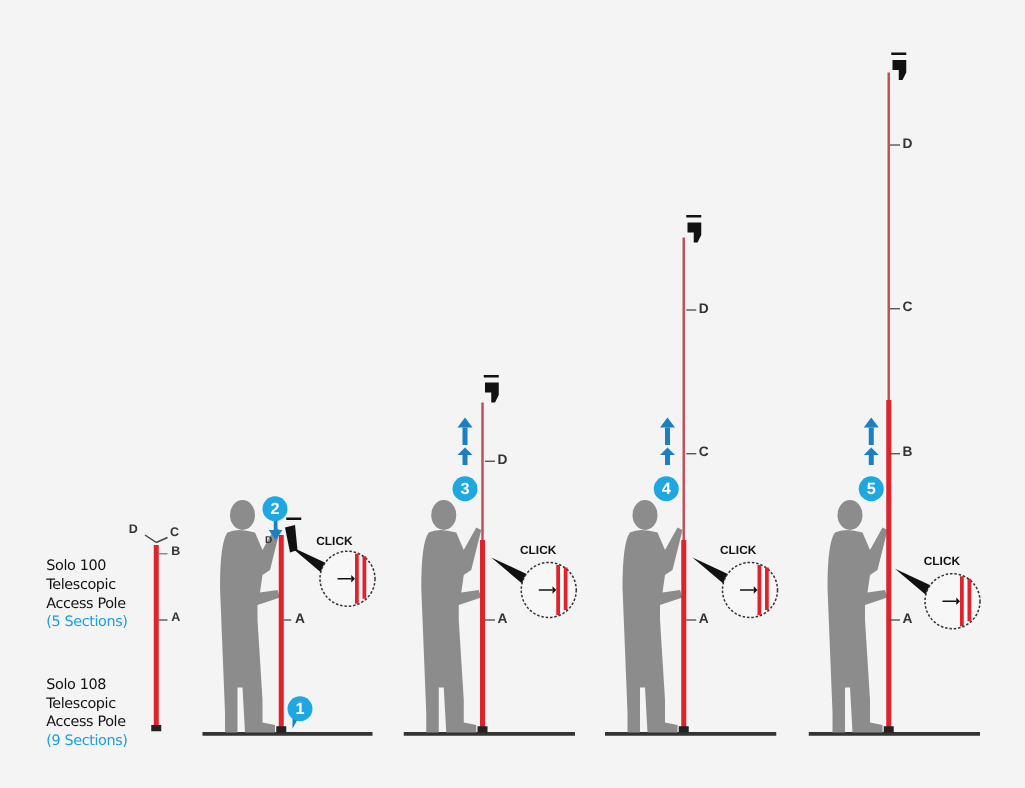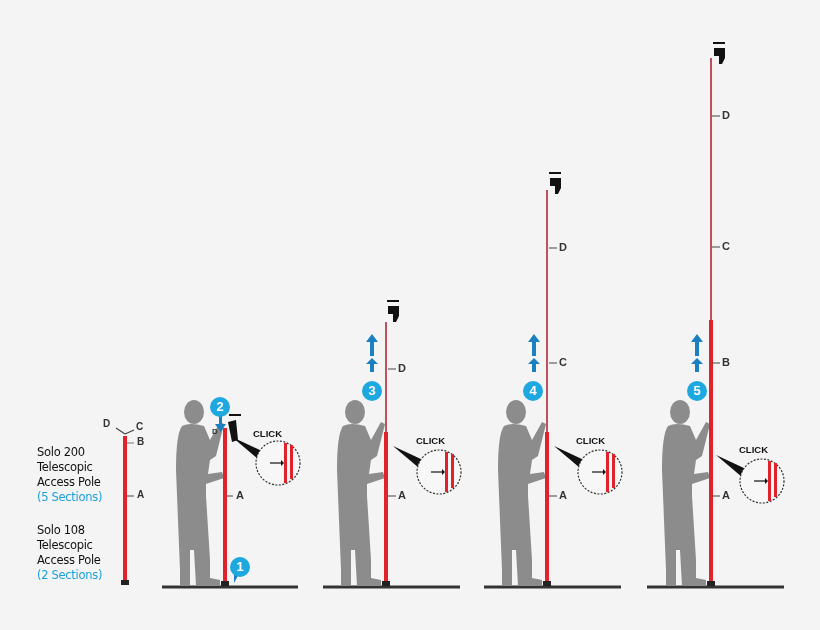--- a/index.html
+++ b/index.html
@@ -114,30 +114,30 @@
     <line x1="712" y1="116" x2="720" y2="116" stroke="#444" stroke-width="1"></line>
     <line x1="712" y1="247" x2="720" y2="247" stroke="#444" stroke-width="1"></line>
     <line x1="712" y1="363" x2="720" y2="363" stroke="#444" stroke-width="1"></line>
     <line x1="712" y1="496" x2="720" y2="496" stroke="#444" stroke-width="1"></line>
     <use href="#up-arrow" x="697" y="372"></use>
     <use href="#loupe" x="716" y="455"></use>
   </g>
 </svg>
 
 <div class="legend" style="top:445px;">
-  <div>Solo 200</div>
+  <div>Solo 100</div>
   <div>Telescopic</div>
   <div>Access Pole</div>
   <div class="sec">(5 Sections)</div>
 </div>
-<div class="legend" style="top:523px;">
+<div class="legend" style="top:540px;">
   <div>Solo 108</div>
   <div>Telescopic</div>
   <div>Access Pole</div>
-  <div class="sec">(2 Sections)</div>
+  <div class="sec">(9 Sections)</div>
 </div>
 
 <span class="lbl" style="left:103px;top:418px;font-size:10px;">D</span>
 <span class="lbl" style="left:136px;top:421px;font-size:10px;">C</span>
 <span class="lbl" style="left:137px;top:436px;font-size:10px;">B</span>
 <span class="lbl" style="left:137px;top:489px;font-size:10px;">A</span>
 
 <span class="lbl" style="left:212px;top:427px;font-size:8px;">D</span>
 <span class="lbl" style="left:236px;top:489px;">A</span>
 <span class="click" style="left:253px;top:428px;">CLICK</span>

